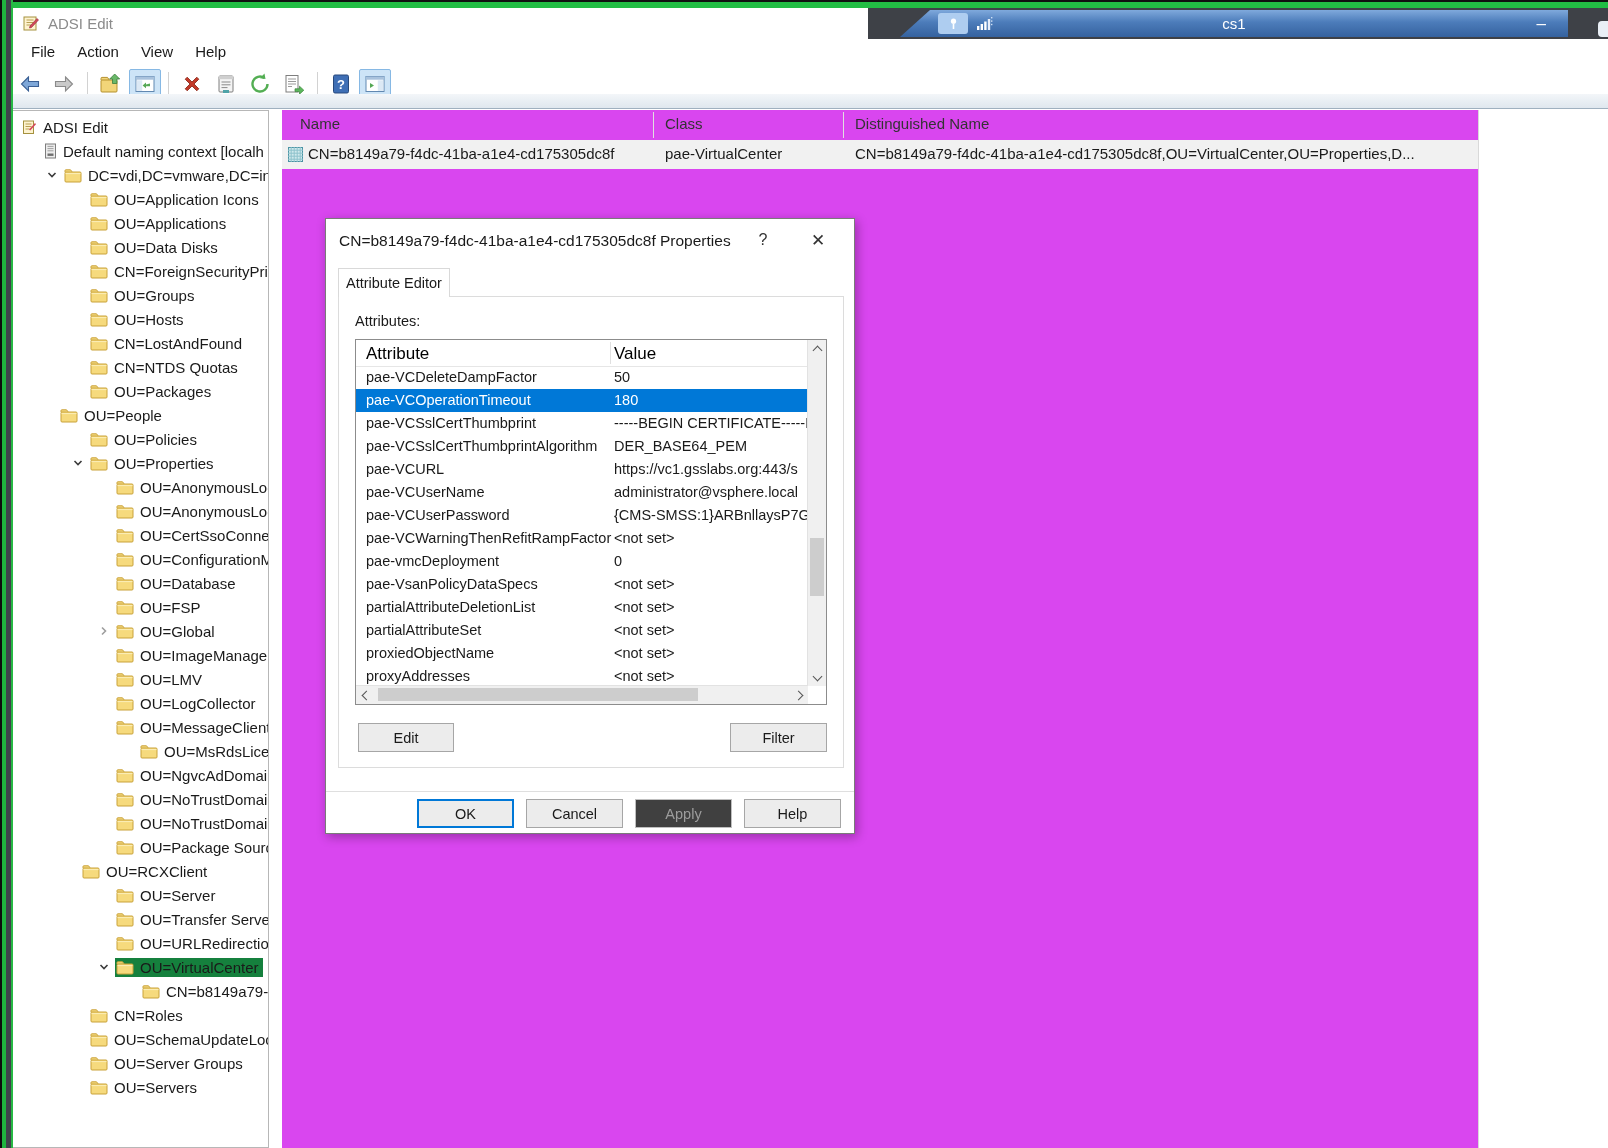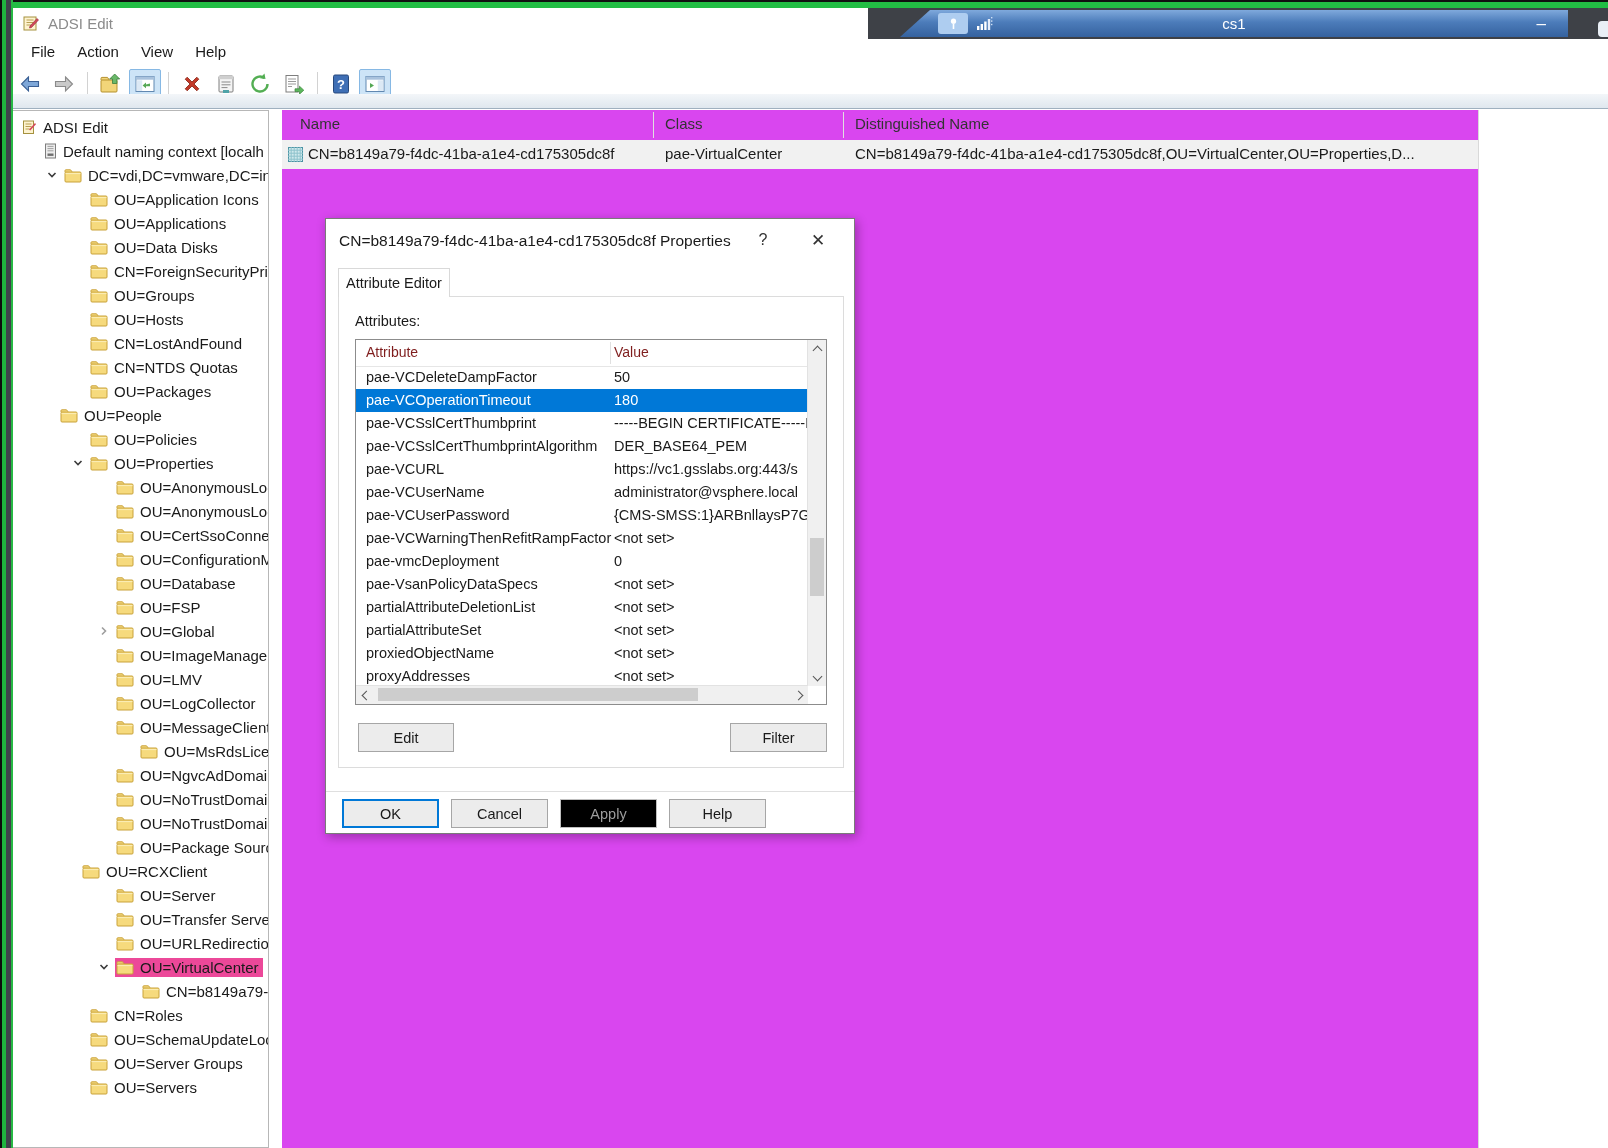--- a/index.html
+++ b/index.html
@@ -36,21 +36,21 @@
   .tb-btn.active{background:#cde4f7;border-color:#86b8e4;}
   .tb-sep{width:1px;height:24px;background:#d2d2d2;margin:0 6px;}
   .reband{position:absolute;left:13px;top:94px;right:0;height:14px;
     background:linear-gradient(#f3f6f9,#dfe7ee);border-bottom:1px solid #9fb0bf;}
   
   .tree-panel{position:absolute;left:13px;top:110px;width:256px;bottom:0;background:#fff;
     border:1px solid #b7b7b7;border-left:none;overflow:hidden;padding-top:4px;box-sizing:border-box;}
   .tree-row{height:24px;display:flex;align-items:center;white-space:nowrap;font-size:15px;}
   .chev-slot{width:22px;display:inline-flex;justify-content:center;flex:0 0 22px;}
   .tri{display:inline-flex;align-items:center;gap:6px;padding:1px 4px 1px 1px;}
-  .tri.sel{background:#ec4899;}
+  .tri.sel{background:#15803d;}
   .splitter{position:absolute;left:269px;top:110px;width:13px;bottom:0;background:#fff;
     border-right:1px solid #b7b7b7;}
   
   .list-panel{position:absolute;left:282px;top:110px;width:1196px;bottom:0;background:#d946ef;
     border-right:1px solid #d9d9d9;}
   .list-header{position:relative;height:30px;font-size:15px;color:#333;}
   .lh-cell{position:absolute;top:5px;}
   .lh-div{position:absolute;top:2px;width:1px;height:26px;background:#e0e0e0;}
   .list-row{position:relative;height:29px;background:#f1f1f1;font-size:15px;white-space:nowrap;overflow:hidden;}
   .lr-cell{position:absolute;top:5px;}
@@ -63,45 +63,45 @@
   .dlg-help{left:415px;}
   .dlg-close{left:470px;font-size:17px;}
   .dlg-tab{position:absolute;left:12px;top:49px;width:112px;height:29px;background:#fff;
     border:1px solid #d9d9d9;border-bottom:none;z-index:2;display:flex;align-items:center;
     justify-content:center;font-size:14.5px;box-sizing:border-box;}
   .dlg-body{position:absolute;left:12px;top:77px;width:506px;height:472px;border:1px solid #dcdcdc;
     background:#fff;box-sizing:border-box;}
   .attrs-label{position:absolute;left:16px;top:16px;font-size:14.5px;}
   .listbox{position:absolute;left:16px;top:42px;width:472px;height:366px;border:1px solid #8c8c8c;
     box-sizing:border-box;overflow:hidden;}
-  .lb-header{position:relative;height:26px;border-bottom:1px solid #e6e6e6;font-size:14px;color:#7f1d1d;}
+  .lb-header{position:relative;height:26px;border-bottom:1px solid #e6e6e6;font-size:17px;color:#000000;}
   .lb-h1{position:absolute;left:10px;top:4px;} .lb-h2{position:absolute;left:258px;top:4px;}
   .lb-hdiv{position:absolute;left:254px;top:2px;width:1px;height:22px;background:#e0e0e0;}
   .lb-rows{position:absolute;left:0;top:26px;width:452px;height:322px;overflow:hidden;}
   .lb-row{position:relative;height:23px;font-size:14.5px;white-space:nowrap;}
   .lb-attr{position:absolute;left:10px;top:3px;} .lb-val{position:absolute;left:258px;top:3px;}
   .lb-row.sel{background:#0078d7;color:#fff;}
   .vscroll{position:absolute;right:0;top:0;width:18px;height:346px;background:#f0f0f0;border-left:1px solid #e2e2e2;}
   .hscroll{position:absolute;left:0;bottom:0;width:452px;height:18px;background:#f0f0f0;border-top:1px solid #e2e2e2;}
   .sb-btn{position:absolute;display:flex;align-items:center;justify-content:center;}
   .vthumb{position:absolute;left:2px;width:14px;background:#cdcdcd;}
   .hthumb{position:absolute;top:2px;height:13px;background:#cdcdcd;}
   .chv{display:inline-block;width:6px;height:6px;border-right:1.5px solid #555;border-bottom:1.5px solid #555;}
   .chv.up{transform:rotate(-135deg);margin-top:3px;} .chv.down{transform:rotate(45deg);margin-bottom:3px;}
   .chv.left{transform:rotate(135deg);margin-left:3px;} .chv.right{transform:rotate(-45deg);margin-right:3px;}
   .btn{background:#ececec;border:1px solid #a6a6a6;font-size:14.5px;font-family:inherit;
     display:flex;align-items:center;justify-content:center;box-sizing:border-box;color:#1a1a1a;}
   .edit-btn{position:absolute;left:19px;top:426px;width:96px;height:29px;}
   .filter-btn{position:absolute;left:391px;top:426px;width:97px;height:29px;}
   .dlg-footline{position:absolute;left:0;top:572px;width:100%;height:1px;background:#dfdfdf;}
   .dlg-buttons{position:absolute;top:580px;left:0;right:13px;height:30px;display:flex;
-    gap:12px;margin-left:16px;}
+    justify-content:flex-end;gap:12px;margin-left:16px;}
   .dlg-buttons .btn{width:97px;height:29px;}
   .btn.focused{border:2px solid #0078d7;}
-  .btn.disabled{background:#000000;color:#9d9d9d;border-color:#bfbfbf;}
+  .btn.disabled{background:#404040;color:#9d9d9d;border-color:#bfbfbf;}
   svg{display:block;}
 </style>
 </head>
 <body>
 
 <div class="scr-top"></div>
 <div class="scr-left"></div>
 
 <div class="titlebar">
   <span style="margin-left:9px">

